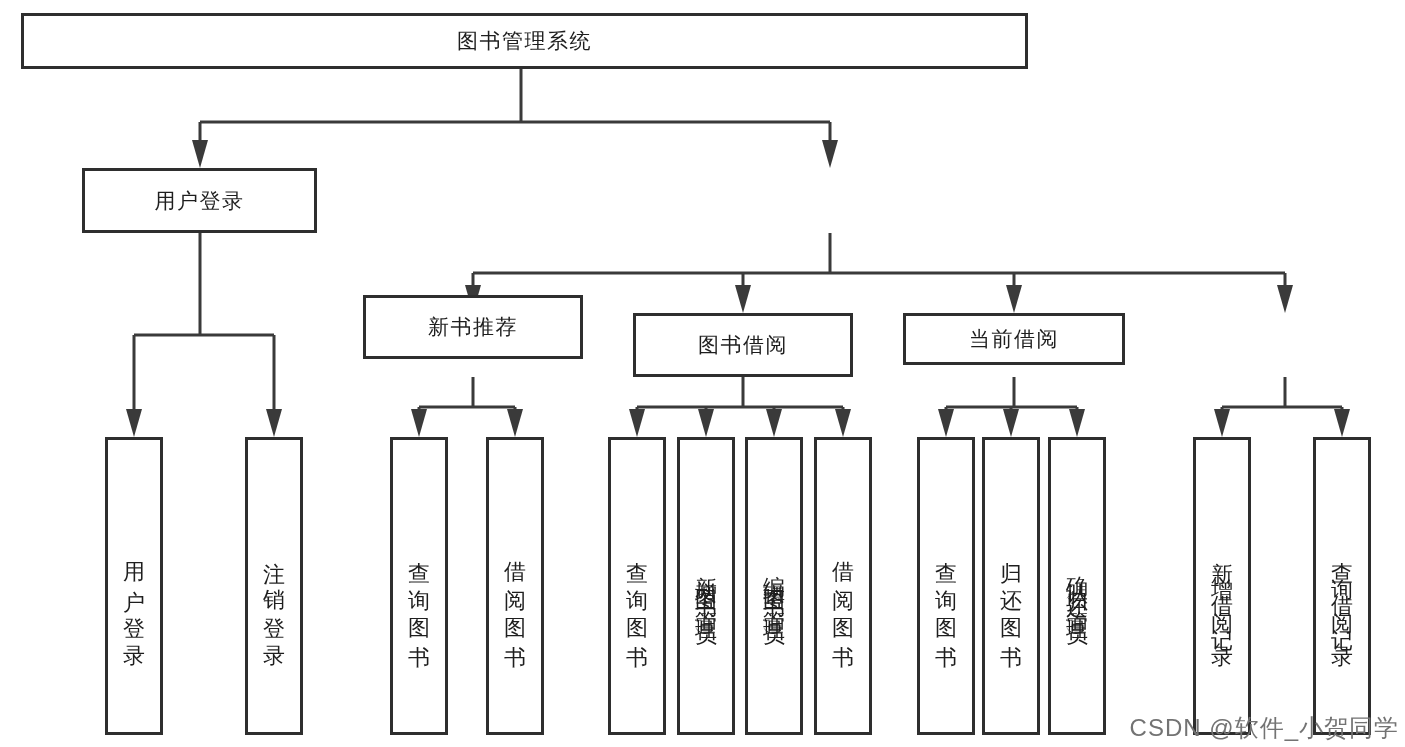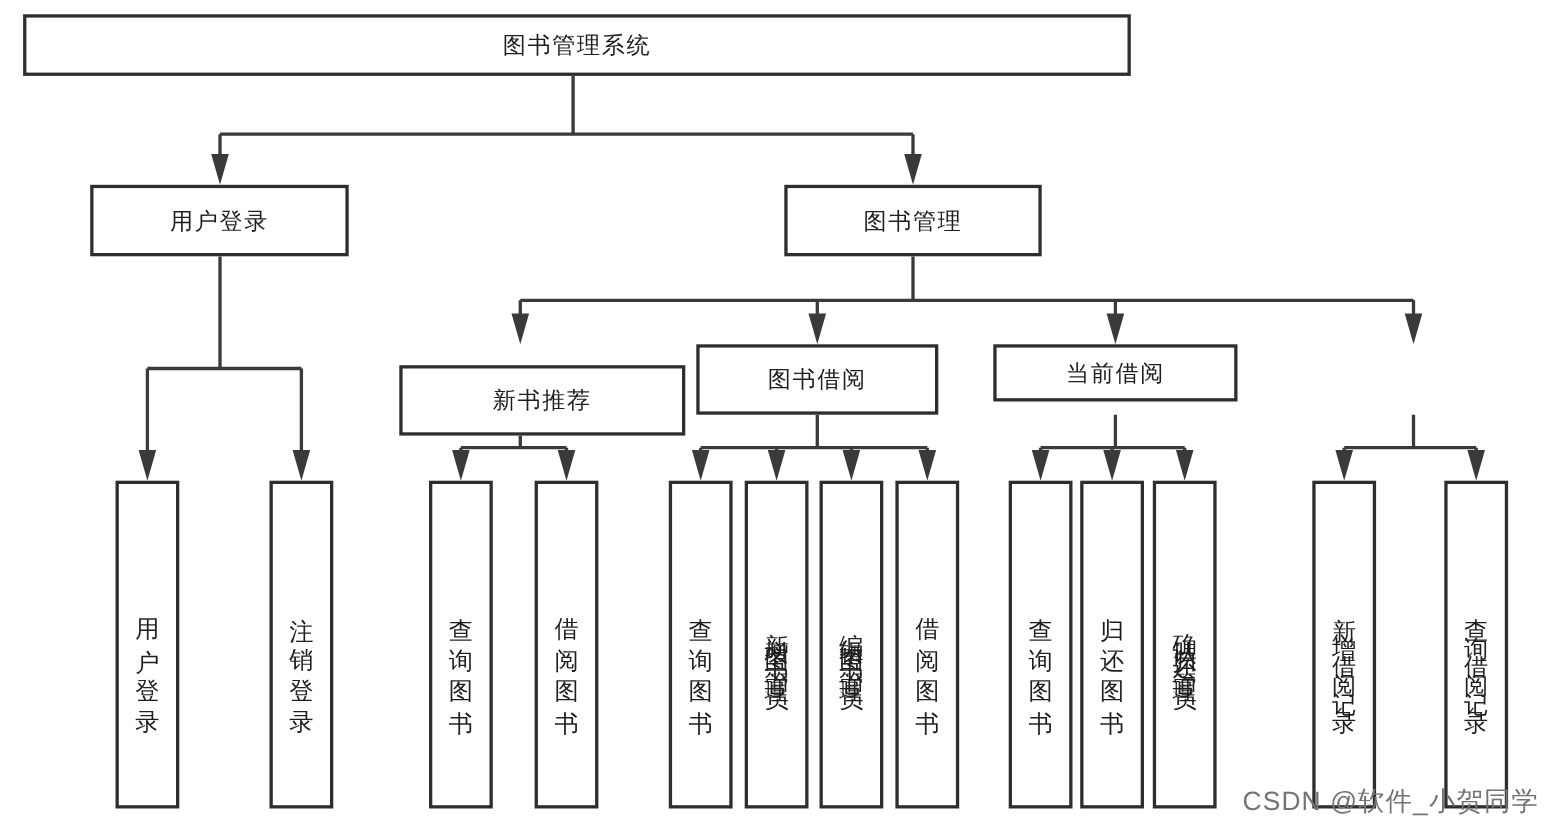--- a/index.html
+++ b/index.html
@@ -66,25 +66,22 @@
     </g>
   </svg>
 
   <div class="node" style="left:21px;top:13px;width:1007px;height:56px">
     <span class="h">图书管理系统</span>
   </div>
 
   <div class="node" style="left:82px;top:168px;width:235px;height:65px">
     <span class="h">用户登录</span>
   </div>
-  <div class="node" style="left:713px;top:168px;width:234px;height:65px">
-    <span class="h">图书管理</span>
-  </div>
 
-  <div class="node" style="left:363px;top:332px;width:260px;height:64px">
+  <div class="node" style="left:363px;top:295px;width:220px;height:64px">
     <span class="h">新书推荐</span>
   </div>
   <div class="node" style="left:633px;top:313px;width:220px;height:64px">
     <span class="h">图书借阅</span>
   </div>
   <div class="node" style="left:903px;top:313px;width:222px;height:52px">
     <span class="h">当前借阅</span>
   </div>
 
   <div class="leaf" style="left:105px">

